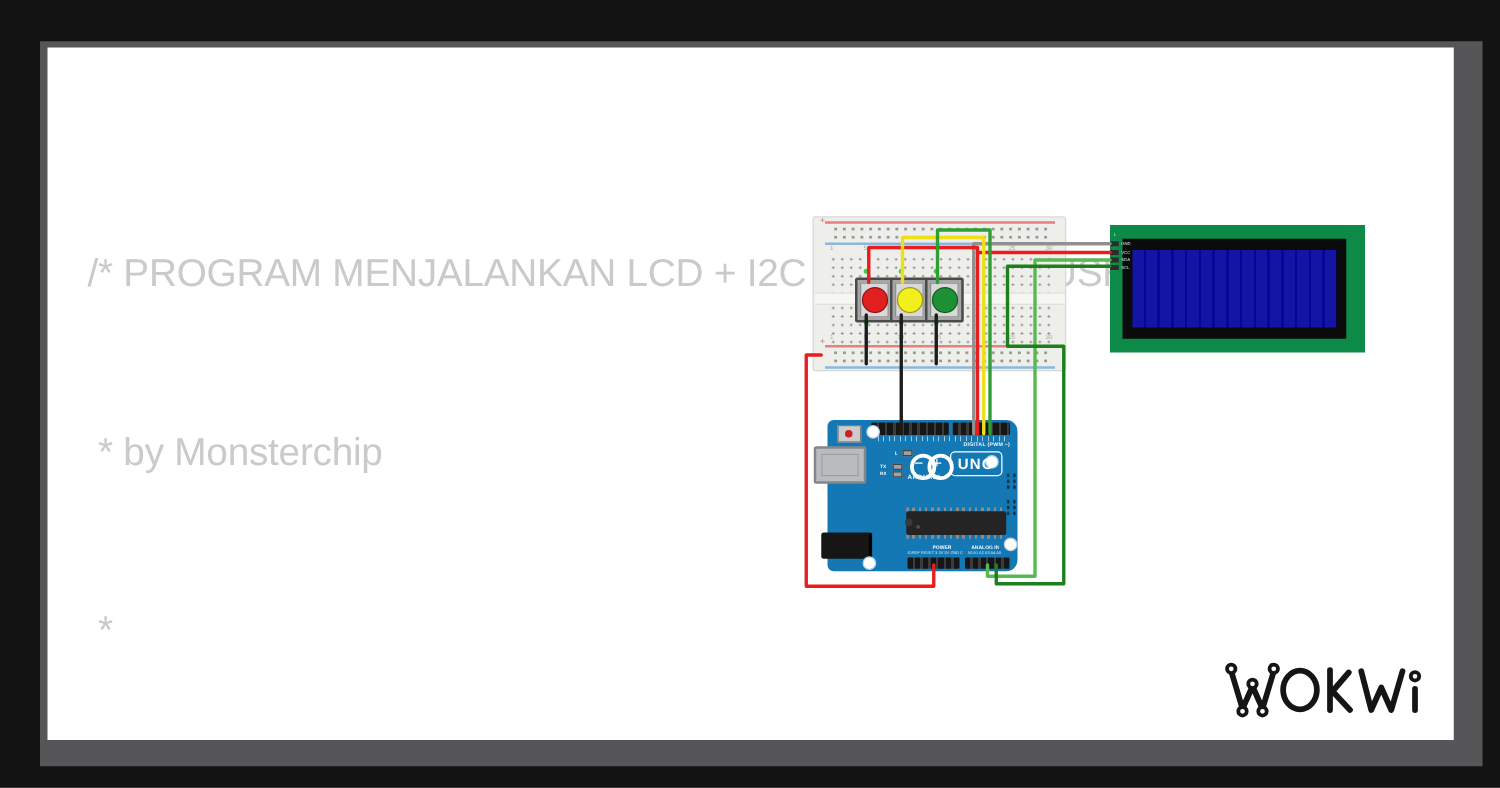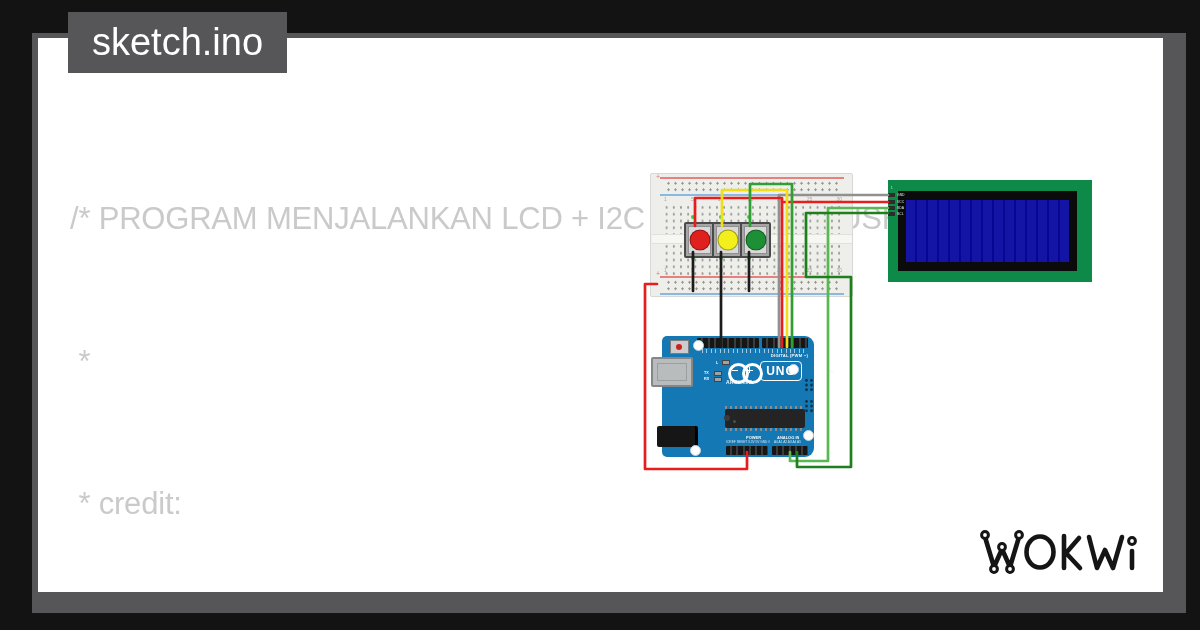--- a/index.html
+++ b/index.html
@@ -77,26 +77,24 @@
   #wokwi-logo{position:absolute;left:976px;top:524px;}
 </style>
 </head>
 <body>
 
 <div id="stage">
 
   <div id="page-shadow"></div>
   <div id="page"></div>
 
-  <div id="title-box">
-    <span>sketch.ino</span>
-  </div>
 
   <div id="code">
     <div>/* PROGRAM MENJALANKAN LCD + I2C DENGAN 3 PUSHBUTTON</div>
+    <div> * by Monsterchip</div>
     <div> *</div>
     <div> * credit:</div>
     
     
     
     
     
     <div></div>
     
   </div>

